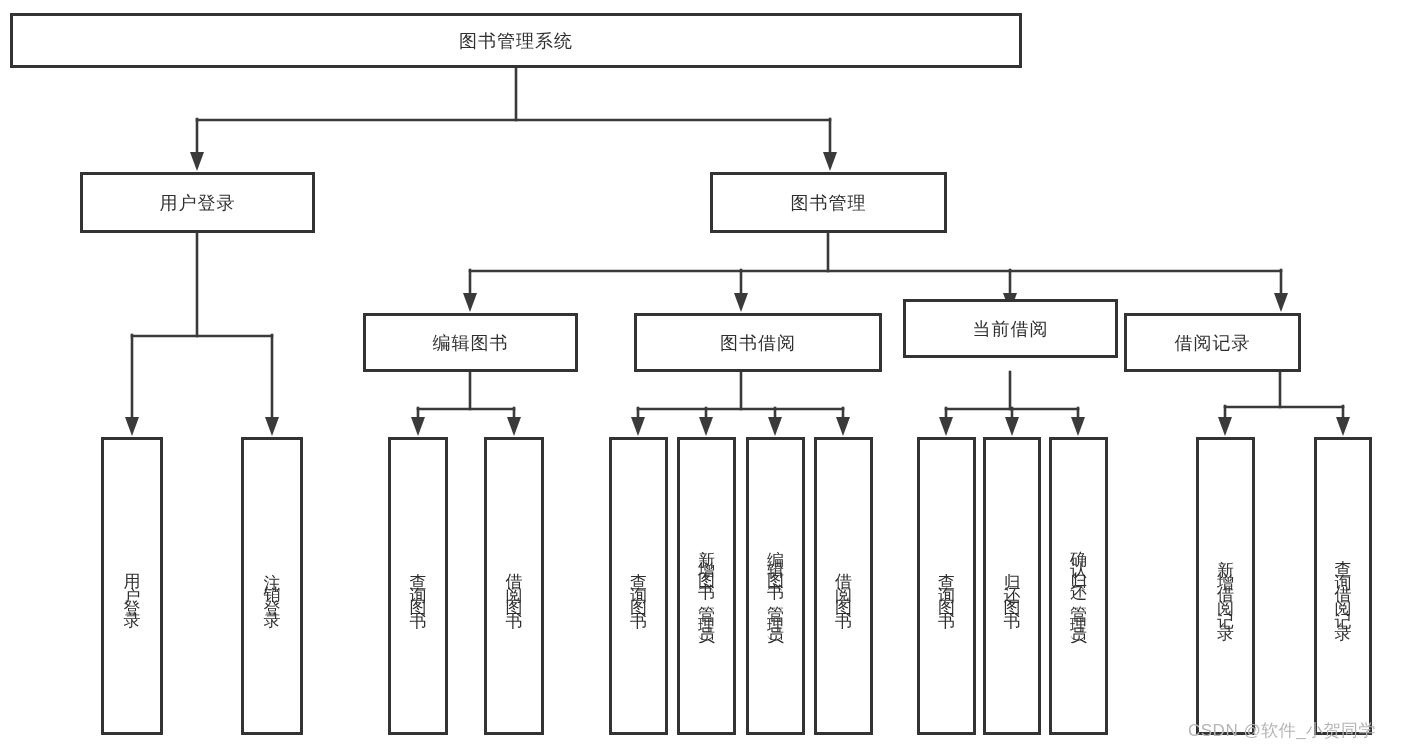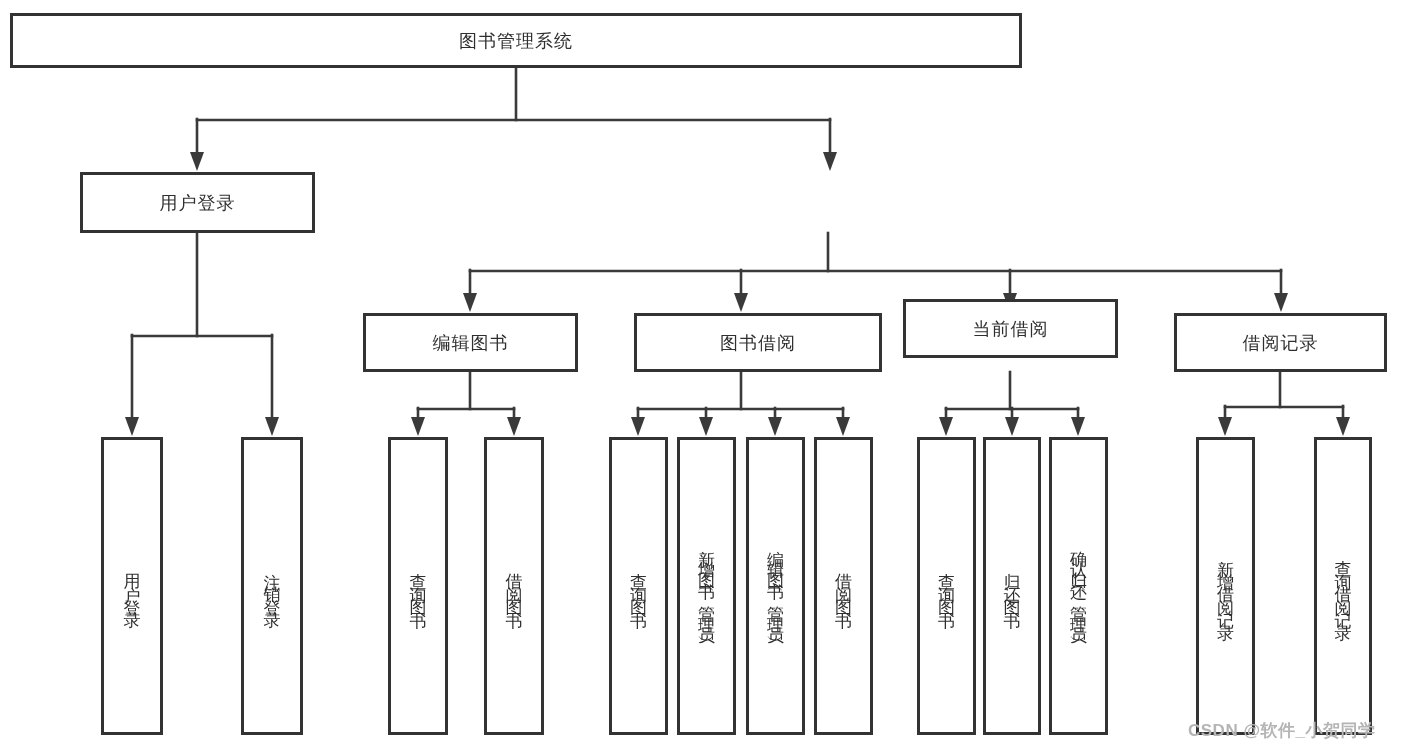--- a/index.html
+++ b/index.html
@@ -61,21 +61,20 @@
   }
   .vlabel.tight { letter-spacing: 11px; }
   .watermark {
     position: absolute;
     left: 1188px; top: 719px;
     font-size: 17px;
     color: var(--watermark);
     letter-spacing: 0.5px;
     white-space: nowrap;
     z-index: 10;
-    font-weight: bold;
   }
 </style>
 </head>
 <body>
 
 <div class="canvas">
 
   <svg class="connectors" viewBox="0 0 1405 747" width="1405" height="747">
     <g>
       <line x1="516" y1="68" x2="516" y2="120"></line>
@@ -151,31 +150,34 @@
     </g>
   </svg>
 
   <div class="hbox" style="left:10px;top:13px;width:1012px;height:55px">
     <span class="hlabel">图书管理系统</span>
   </div>
 
   <div class="hbox" style="left:80px;top:172px;width:235px;height:61px">
     <span class="hlabel">用户登录</span>
   </div>
+  <div class="hbox" style="left:710px;top:172px;width:237px;height:61px">
+    <span class="hlabel">图书管理</span>
+  </div>
 
   <div class="hbox" style="left:363px;top:313px;width:215px;height:59px">
     <span class="hlabel">编辑图书</span>
   </div>
   <div class="hbox" style="left:634px;top:313px;width:248px;height:59px">
     <span class="hlabel">图书借阅</span>
   </div>
   <div class="hbox" style="left:903px;top:299px;width:215px;height:59px">
     <span class="hlabel">当前借阅</span>
   </div>
-  <div class="hbox" style="left:1174px;top:313px;width:213px;height:59px">
+  <div class="hbox" style="left:1124px;top:313px;width:177px;height:59px">
     <span class="hlabel">借阅记录</span>
   </div>
 
   <div class="vbox" style="left:101px;top:437px;width:62px;height:298px">
     <span class="vlabel">用户登录</span>
   </div>
   <div class="vbox" style="left:241px;top:437px;width:62px;height:298px">
     <span class="vlabel">注销登录</span>
   </div>
 

